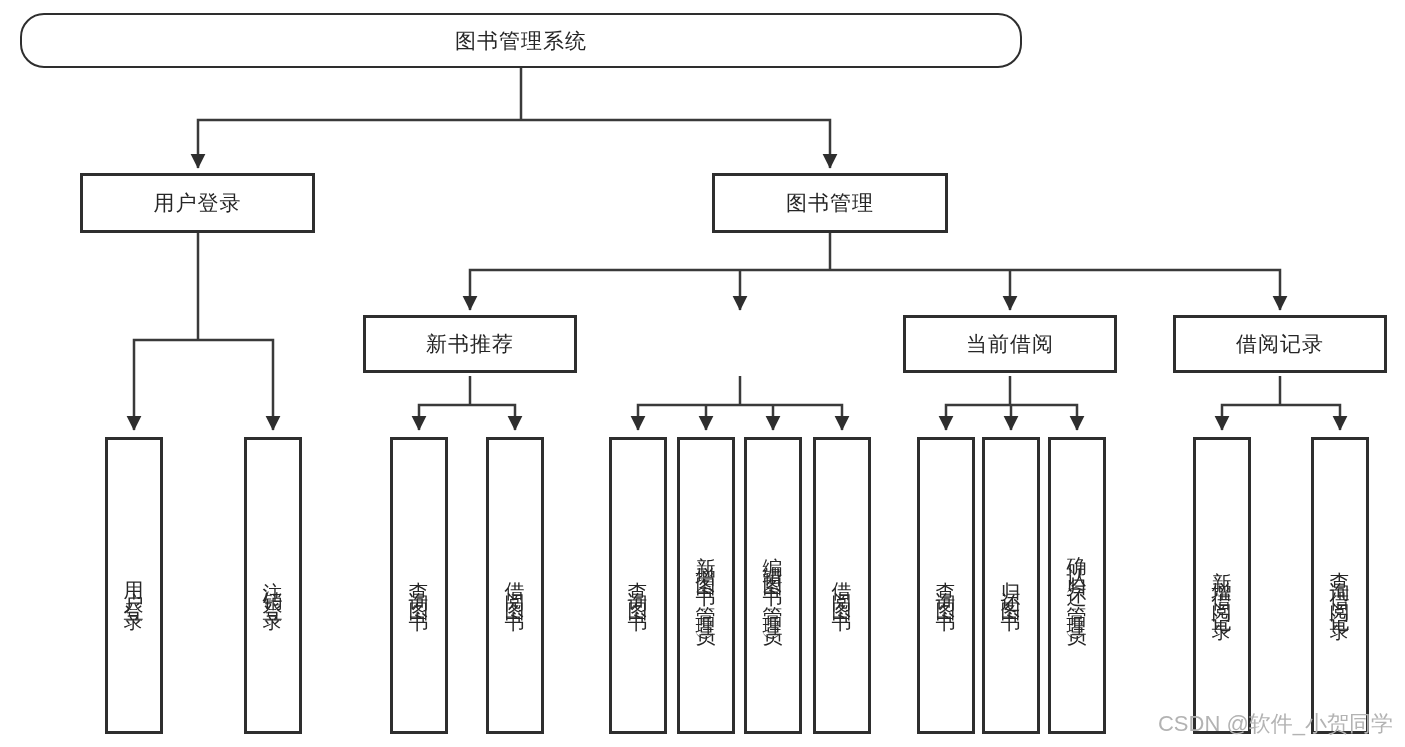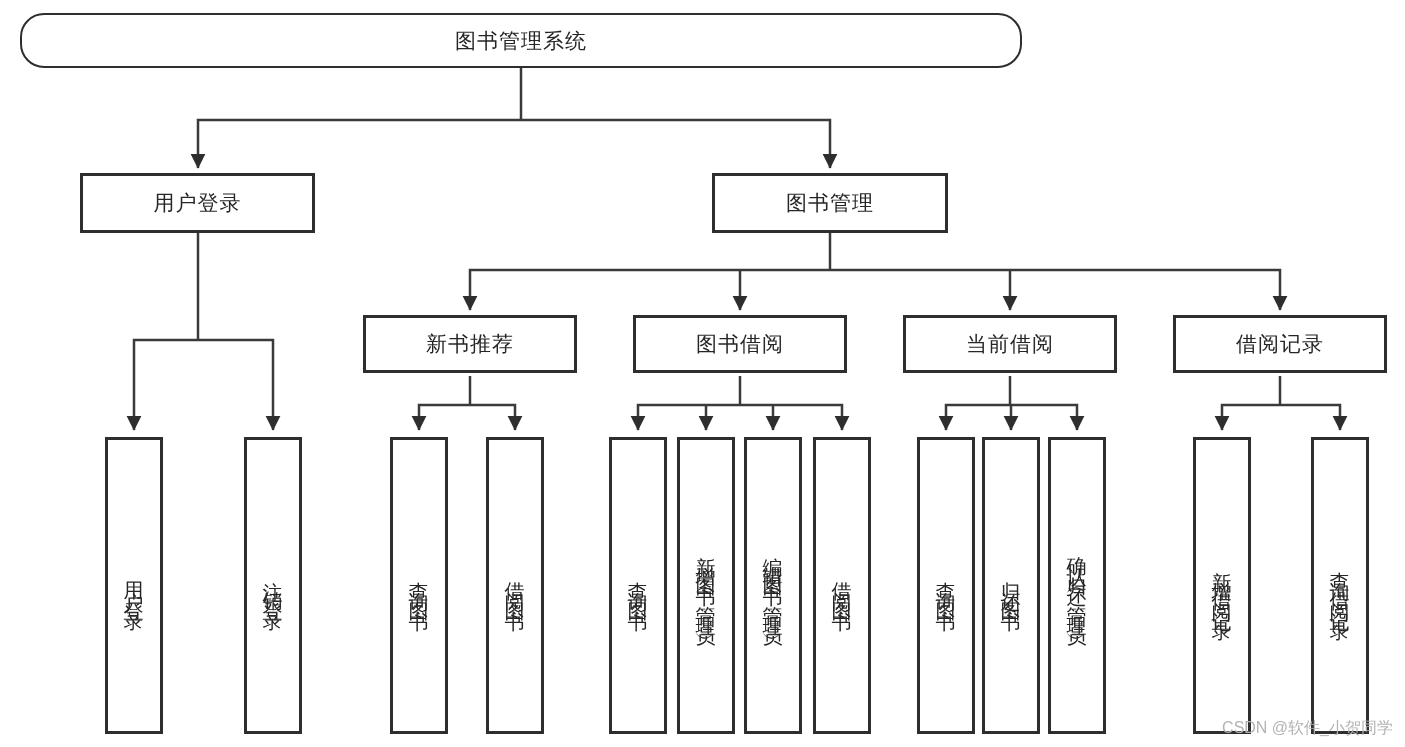--- a/index.html
+++ b/index.html
@@ -56,21 +56,21 @@
     font-size: 20px;
     line-height: 1;
     letter-spacing: 10px;
     color: #262626;
     white-space: nowrap;
   }
   .watermark {
     position: absolute;
     right: 12px;
     bottom: 8px;
-    font-size: 16px;
+    font-size: 22px;
     color: #b3b3b3;
     white-space: nowrap;
   }
 </style>
 </head>
 <body>
 
 <div class="canvas">
 
   <svg class="connectors" viewBox="0 0 1405 747" xmlns="http://www.w3.org/2000/svg">
@@ -117,23 +117,20 @@
   <div class="hnode" style="left:80px;top:173px;width:235px;height:60px">
     <span>用户登录</span>
   </div>
   <div class="hnode" style="left:712px;top:173px;width:236px;height:60px">
     <span>图书管理</span>
   </div>
 
   <div class="hnode" style="left:363px;top:315px;width:214px;height:58px">
     <span>新书推荐</span>
   </div>
-  <div class="hnode" style="left:633px;top:315px;width:214px;height:58px">
-    <span>图书借阅</span>
-  </div>
   <div class="hnode" style="left:1173px;top:315px;width:214px;height:58px">
     <span>借阅记录</span>
   </div>
   <div class="hnode" style="left:903px;top:315px;width:214px;height:58px">
     <span>当前借阅</span>
   </div>
 
   <div class="vnode" style="left:105px">
     <span>用户登录</span>
   </div>

